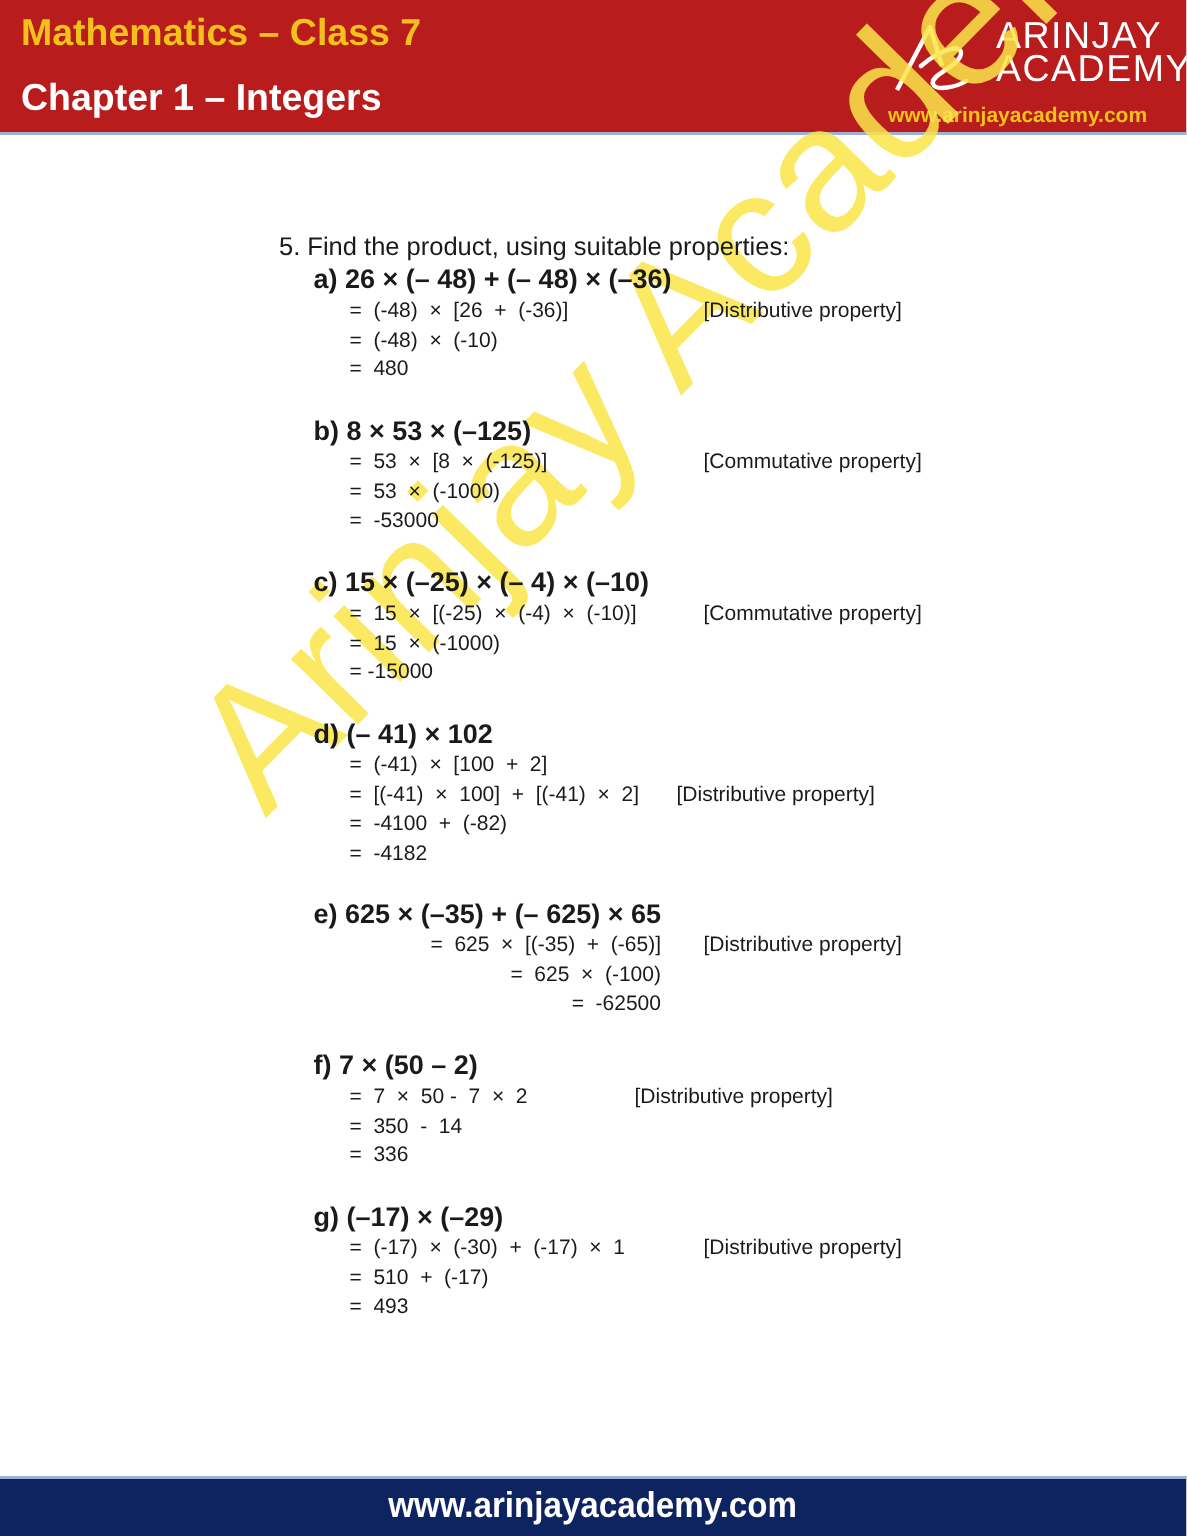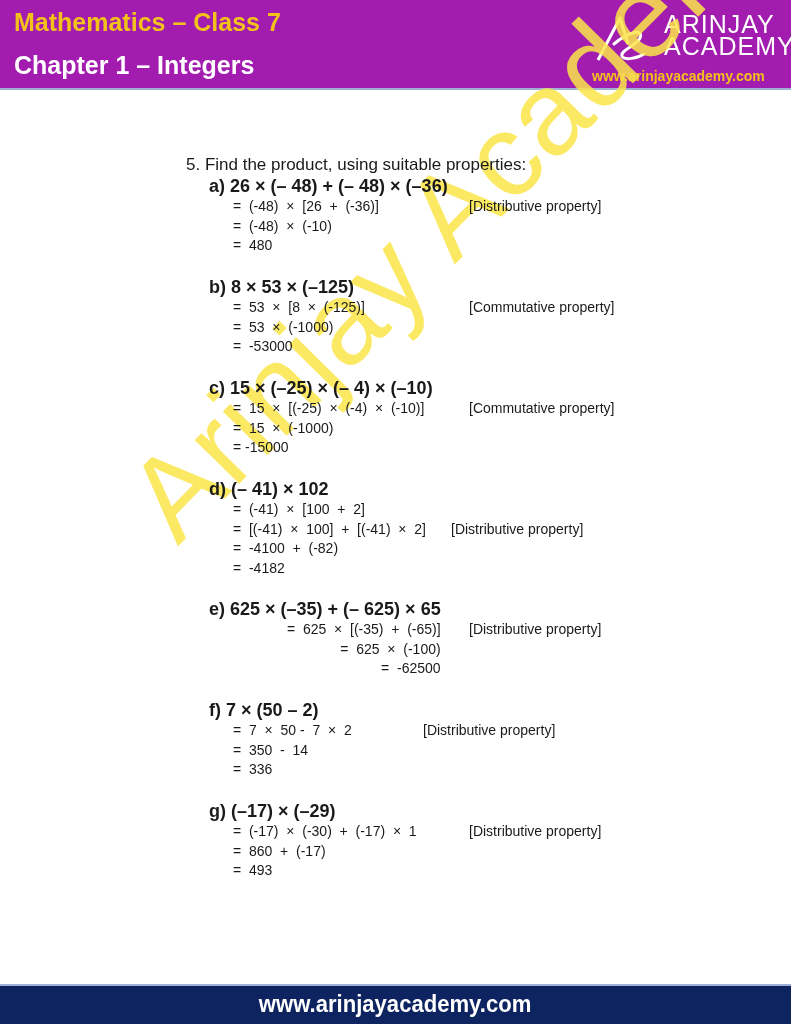--- a/index.html
+++ b/index.html
@@ -2,21 +2,21 @@
 <html><head>
 <meta charset="utf-8">
 <style>
   html, body { margin:0; padding:0; }
   body {
     width:791px; height:1024px; position:relative; overflow:hidden;
     background:#ffffff; font-family:"Liberation Sans", sans-serif; color:#1a1a1a;
   }
   .header {
     position:absolute; left:0; top:0; width:791px; height:90px;
-    background:#a21caf; border-bottom:2px solid #9fb0d6; box-sizing:border-box;
+    background:#b91c1c; border-bottom:2px solid #9fb0d6; box-sizing:border-box;
   }
   .subject-title {
     position:absolute; left:14px; top:8px; font-size:25px; font-weight:bold; color:#f2c21b; white-space:nowrap;
   }
   .chapter-title {
     position:absolute; left:14px; top:51px; font-size:25px; font-weight:bold; color:#ffffff; white-space:nowrap;
   }
   .brand { position:absolute; left:594px; top:12px; width:200px; height:72px; }
   .brand-logo { position:absolute; left:0; top:2px; width:52px; height:48px; }
   .brand-name {
@@ -107,19 +107,19 @@
 <div class="part" style="top:699px;">
   <div class="part-title">f)  7 × (50 – 2)</div>
   <div class="step"><span>=  7  ×  50 -  7  ×  2</span><span class="reason" style="left:214px">[Distributive property]</span></div>
   <div class="step"><span>=  350  -  14</span></div>
   <div class="step"><span>=  336</span></div>
 </div>
 
 <div class="part" style="top:800px;">
   <div class="part-title">g) (–17) × (–29)</div>
   <div class="step"><span>=  (-17)  ×  (-30)  +  (-17)  ×  1</span><span class="reason" style="left:260px">[Distributive property]</span></div>
-  <div class="step"><span>=  860  +  (-17)</span></div>
+  <div class="step"><span>=  510  +  (-17)</span></div>
   <div class="step"><span>=  493</span></div>
 </div>
 
 <div class="footer">
   <span class="footer-url">www.arinjayacademy.com</span>
 </div>
 
 </body></html>

